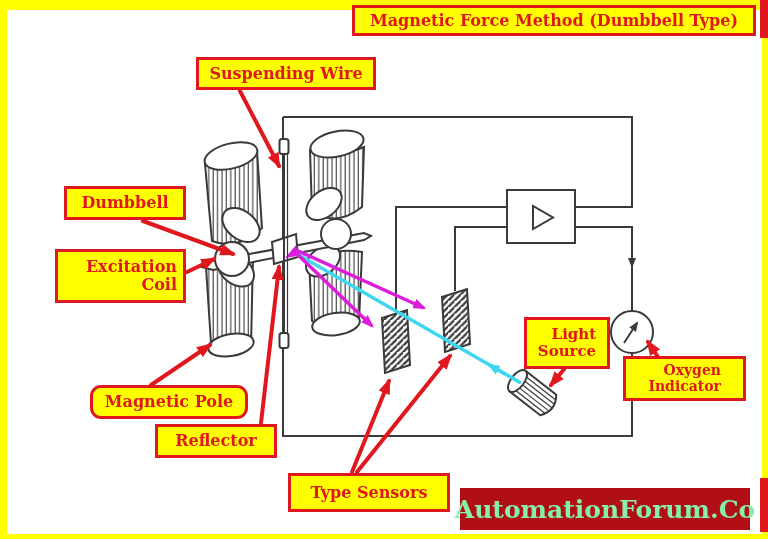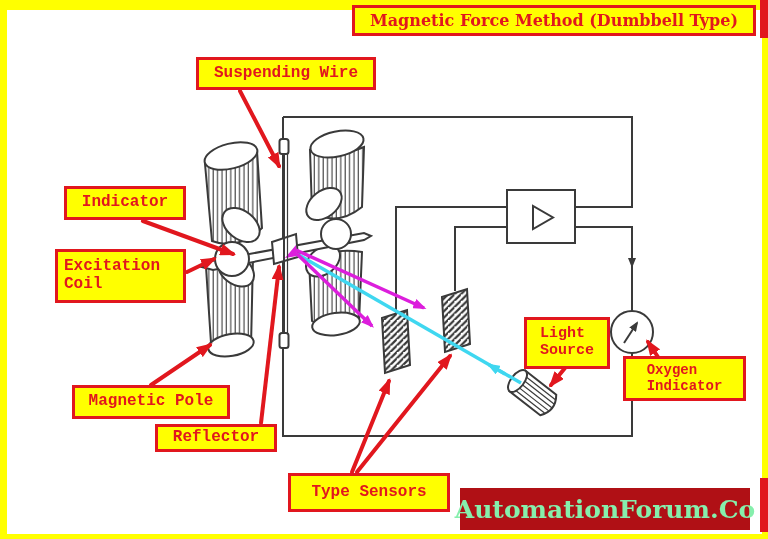--- a/index.html
+++ b/index.html
@@ -7,21 +7,21 @@
     --magenta:#dc1edc; --cyan:#3fd7f0;
   }
   html,body{margin:0;padding:0;background:#888;}
   #page{position:relative;width:768px;height:539px;background:var(--yellow);overflow:hidden;
         font-family:"DejaVu Serif", serif;}
   #content{position:absolute;left:7px;top:10px;width:755px;height:524px;background:#ffffff;}
   .edge-frag{position:absolute;width:8px;background:var(--red);z-index:6;}
   svg{position:absolute;left:0;top:0;z-index:3;}
   .callout{position:absolute;z-index:5;background:var(--yellow);border:3px solid var(--red);
            color:var(--red);font-weight:bold;display:flex;align-items:center;justify-content:center;
-           text-align:left;box-sizing:border-box;line-height:1.12;font-size:16px;font-family:Liberation Mono, monospace;}
+           text-align:right;box-sizing:border-box;line-height:1.12;font-size:16px;}
   .title-box{position:absolute;left:352px;top:5px;width:404px;height:31px;z-index:5;
            background:var(--yellow);border:3px solid var(--red);color:var(--red);
            font-weight:bold;font-size:16px;display:flex;align-items:center;justify-content:center;
            box-sizing:border-box;white-space:nowrap;}
   .watermark{position:absolute;left:460px;top:488px;width:290px;height:42px;z-index:5;
            background:var(--dkred);color:#86efac;font-weight:bold;font-size:25px;
            display:flex;align-items:center;justify-content:center;box-sizing:border-box;
            white-space:nowrap;}
   .ln{stroke:var(--line);stroke-width:2;fill:none;}
   .lnf{stroke:var(--line);stroke-width:2;fill:#ffffff;}
@@ -144,27 +144,27 @@
       <line class="redln" x1="357" y1="472" x2="450" y2="356" marker-end="url(#redhead)"></line>
       <line class="redln" x1="565" y1="368" x2="551" y2="385" marker-end="url(#redhead)"></line>
       <line class="redln" x1="660" y1="360" x2="648" y2="342" marker-end="url(#redhead)"></line>
     </g>
   </svg>
 
   <div class="title-box">Magnetic Force Method (Dumbbell Type)</div>
 
   <div class="callout" style="left:196px;top:57px;width:180px;height:33px;">Suspending Wire</div>
 
-  <div class="callout" style="left:64px;top:186px;width:122px;height:34px;">Indicator</div>
+  <div class="callout" style="left:64px;top:186px;width:122px;height:34px;">Dumbbell</div>
 
   <div class="callout" style="left:55px;top:249px;width:131px;height:54px;padding:0 6px;">Excitation Coil</div>
 
-  <div class="callout" style="left:72px;top:385px;width:158px;height:34px;">Magnetic Pole</div>
+  <div class="callout" style="left:90px;top:385px;width:158px;height:34px;border-radius:11px;">Magnetic Pole</div>
 
-  <div class="callout" style="left:155px;top:424px;width:122px;height:28px;">Reflector</div>
+  <div class="callout" style="left:155px;top:424px;width:122px;height:34px;">Reflector</div>
 
   <div class="callout" style="left:288px;top:473px;width:162px;height:39px;">Type Sensors</div>
 
   <div class="callout" style="left:524px;top:317px;width:86px;height:52px;font-size:15px;padding:0 24px;">Light Source</div>
 
   <div class="callout" style="left:623px;top:356px;width:123px;height:45px;font-size:14px;padding:0 22px;">Oxygen Indicator</div>
 
   <div class="watermark">AutomationForum.Co</div>
 </div>
 

